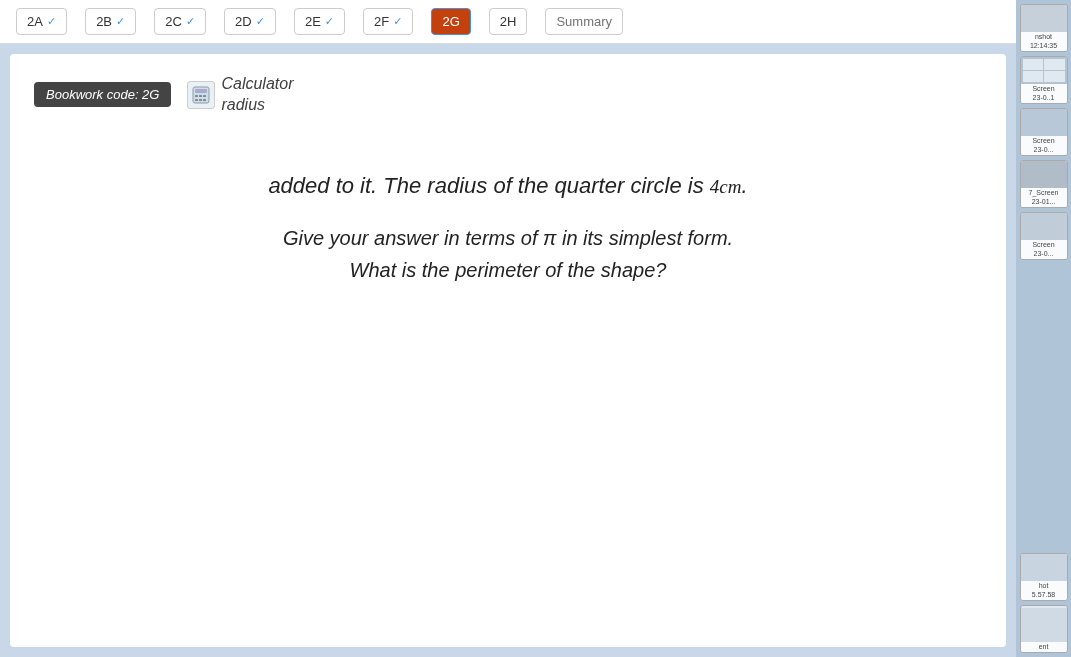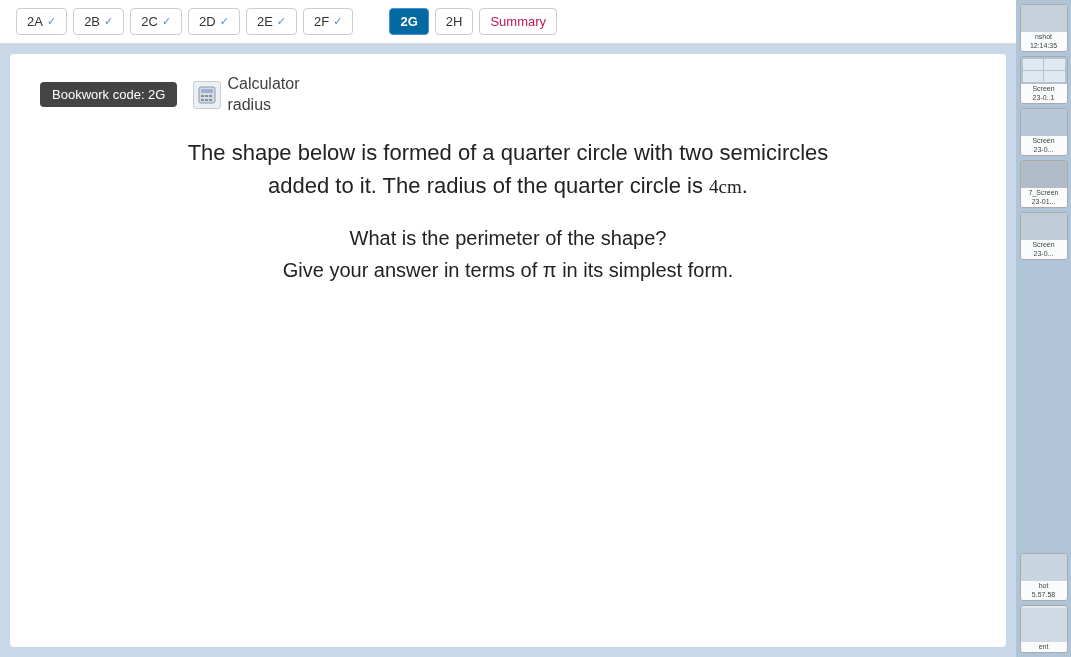--- a/index.html
+++ b/index.html
@@ -42,43 +42,43 @@
       cursor: pointer;
       color: #333;
     }
 
     .nav-tab .checkmark {
       color: #4a90d9;
       font-size: 11px;
     }
 
     .nav-tab.active {
-      background: #0369a1;
+      background: #c2410c;
       color: white;
       border-color: #4a90d9;
-      font-weight: bold;
-      margin-left: 30px;
+      font-weight: normal;
     }
 
     .nav-tab.summary {
       background: white;
       border: 1px solid #ccc;
-      color: #be185d;
+      color: #737373;
     }
 
     
     .content-area {
       flex: 1;
       background: white;
       margin: 10px;
       border-radius: 4px;
-      padding: 20px 30px;
+      padding: 20px 24px;
       display: flex;
       flex-direction: column;
       align-items: center;
+      font-style: italic;
     }
 
     .bookwork-bar {
       display: flex;
       align-items: center;
       gap: 16px;
       align-self: flex-start;
       margin-bottom: 20px;
     }
 
@@ -188,21 +188,21 @@
       background: #c5d5e5;
     }
   </style>
 </head>
 <body>
 
 <div class="main-area">
 
   <div class="nav-bar">
 
-    <div id="tabs-container" style="display:flex;gap:6px;align-items:center;">
+    <div id="tabs-container" style="display:flex;gap:18px;align-items:center;">
         <div class="nav-tab">
           <span>2A</span> 
           <span class="checkmark">✓</span>
         </div>
         <div class="nav-tab">
           <span>2B</span> 
           <span class="checkmark">✓</span>
         </div>
         <div class="nav-tab">
           <span>2C</span> 
@@ -250,27 +250,27 @@
           </svg>
         </div>
         <div style="display:flex;flex-direction:column;line-height:1.3;">
           <span>Calculator</span>
           <span>radius</span>
         </div>
       </div>
     </div>
 
     <div class="question-text">
-      <span>The shape below is formed of a quarter circle with two semicircles</span><br>
+      <br>
       <span>added to it. The radius of the quarter circle is </span><span class="radius-val">4cm</span><span>.</span>
     </div>
 
     <div class="sub-question">
+      <div>Give your answer in terms of π in its simplest form.</div>
       <div>What is the perimeter of the shape?</div>
-      <div>Give your answer in terms of π in its simplest form.</div>
     </div>
 
   </div>
 </div>
 
 <div class="sidebar">
   <div class="thumb">
     <div class="thumb-img" style="background:#c5d0da;"></div>
     <div class="thumb-label">nshot<br>12:14:35</div>
   </div>

